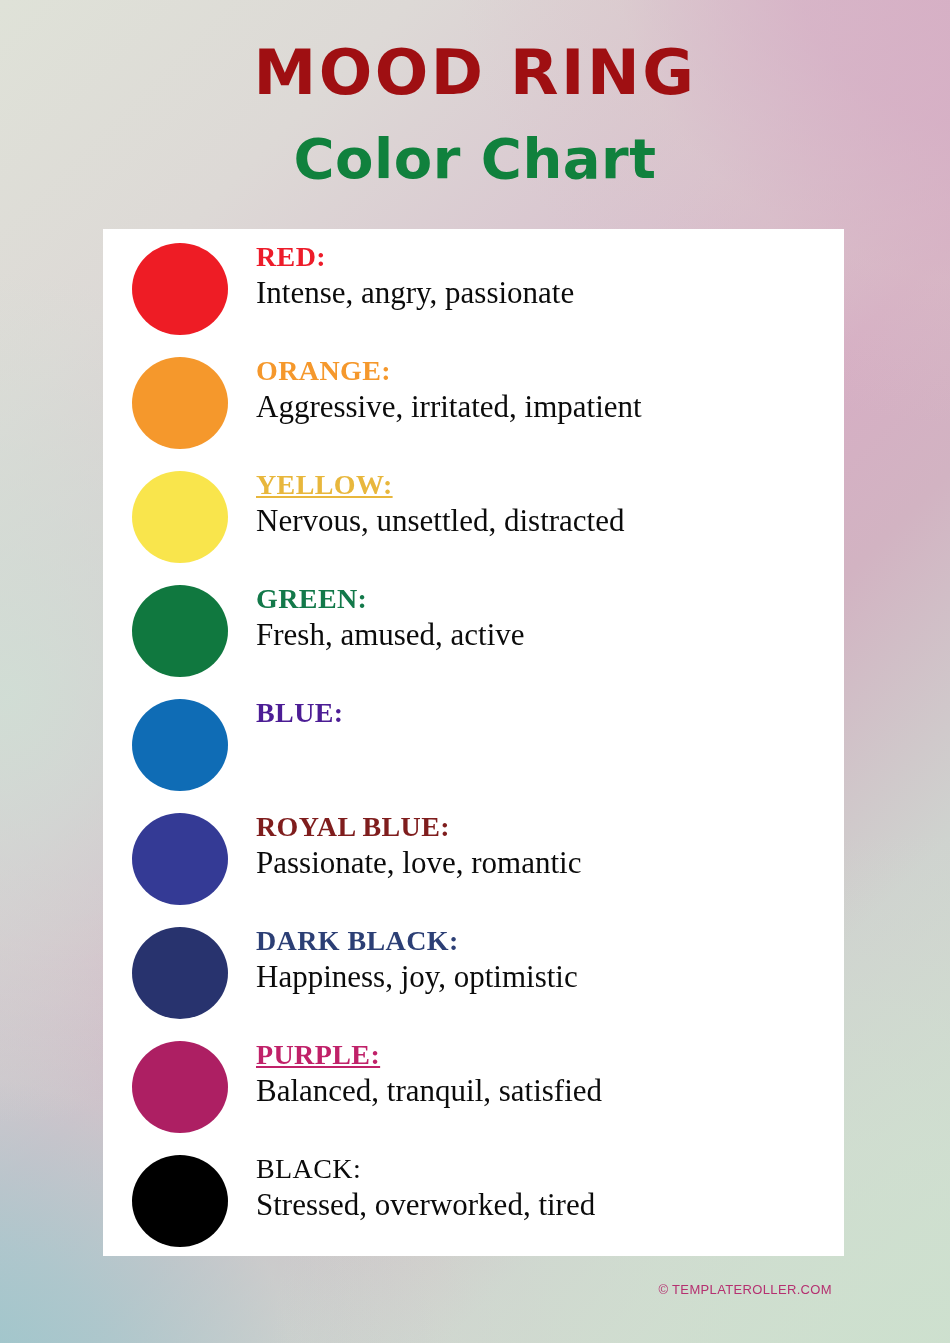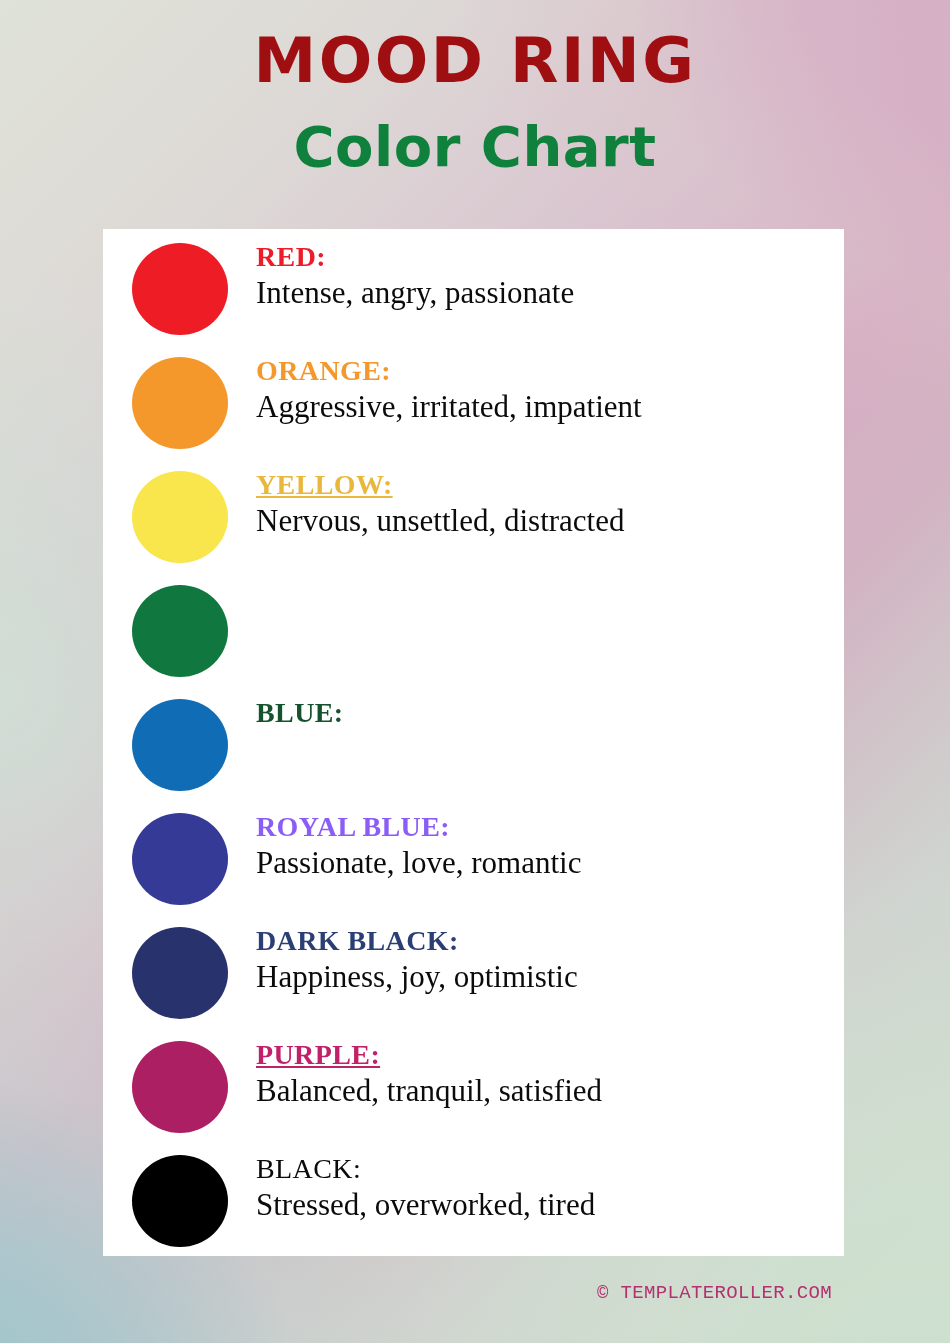--- a/index.html
+++ b/index.html
@@ -75,21 +75,21 @@
   #page {
     position: relative;
     width: 950px;
     height: 1343px;
     z-index: 5;
   }
 
   
   .header {
     position: absolute;
-    top: 0;
+    top: 12px;
     left: 0;
     width: 950px;
     text-align: center;
     padding-top: 29px;
   }
   .title-main {
     font-family: "DejaVu Sans", sans-serif;
     font-weight: bold;
     font-size: 63px;
     letter-spacing: 2.5px;
@@ -173,22 +173,22 @@
     color: #0b0b0b;
     line-height: 1.2;
     margin-top: 1px;
   }
 
   
   .watermark {
     position: absolute;
     right: 118px;
     top: 1282px;
-    font-family: Liberation Mono, monospace;
-    font-size: 19px;
+    font-family: Liberation Sans, sans-serif;
+    font-size: 13px;
     letter-spacing: 0.35px;
     color: #b53070;
     white-space: nowrap;
   }
 </style>
 </head>
 <body>
 
 <div id="bg-layer-base"></div>
 <div id="bg-layer-teal"></div>
@@ -229,35 +229,39 @@
           </div>
           <div class="row-text">
             <span class="color-label" style="color: rgb(232, 183, 60); text-decoration: underline;">YELLOW:</span>
             <span class="color-desc">Nervous, unsettled, distracted</span>
           </div>
         </div>
         <div class="row">
           <div class="swatch-wrap">
             <span class="swatch" style="background: rgb(16, 120, 63);"></span>
           </div>
+          <div class="row-text">
+            <span class="color-label" style="color: rgb(19, 121, 74);">GREEN:</span>
+            <span class="color-desc">Fresh, amused, active</span>
+          </div>
         </div>
         <div class="row">
           <div class="swatch-wrap">
             <span class="swatch" style="background: rgb(15, 108, 181);"></span>
           </div>
           <div class="row-text">
-            <span class="color-label" style="color: #14532d;">BLUE:</span>
+            <span class="color-label" style="color: #4c1d95;">BLUE:</span>
           </div>
         </div>
         <div class="row">
           <div class="swatch-wrap">
             <span class="swatch" style="background: rgb(52, 58, 149);"></span>
           </div>
           <div class="row-text">
-            <span class="color-label" style="color: #8b5cf6;">ROYAL BLUE:</span>
+            <span class="color-label" style="color: #7f1d1d;">ROYAL BLUE:</span>
             <span class="color-desc">Passionate, love, romantic</span>
           </div>
         </div>
         <div class="row">
           <div class="swatch-wrap">
             <span class="swatch" style="background: rgb(40, 51, 110);"></span>
           </div>
           <div class="row-text">
             <span class="color-label" style="color: rgb(44, 63, 117);">DARK BLACK:</span>
             <span class="color-desc">Happiness, joy, optimistic</span>

